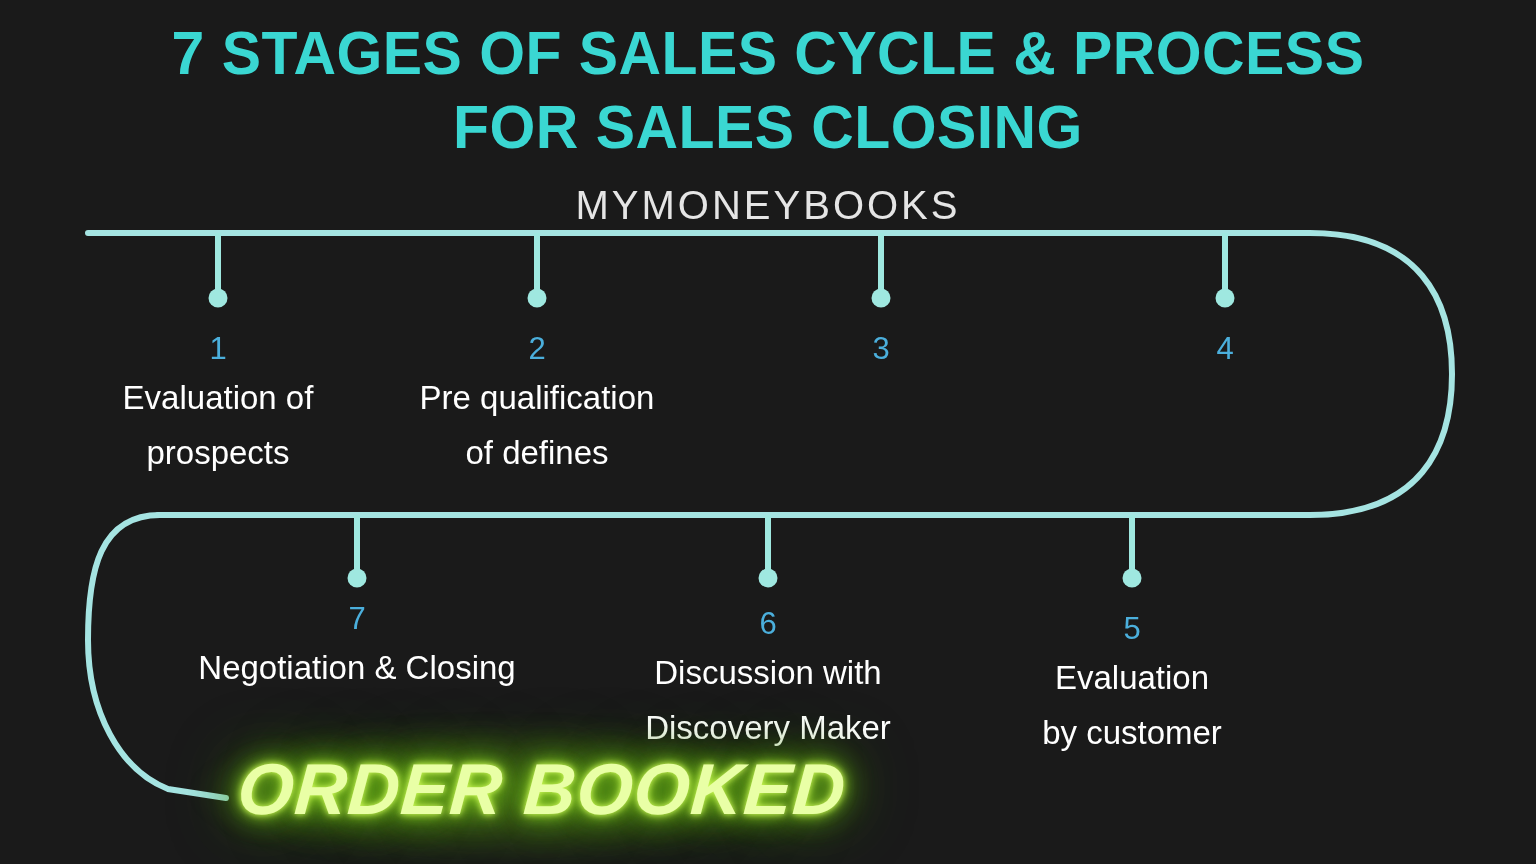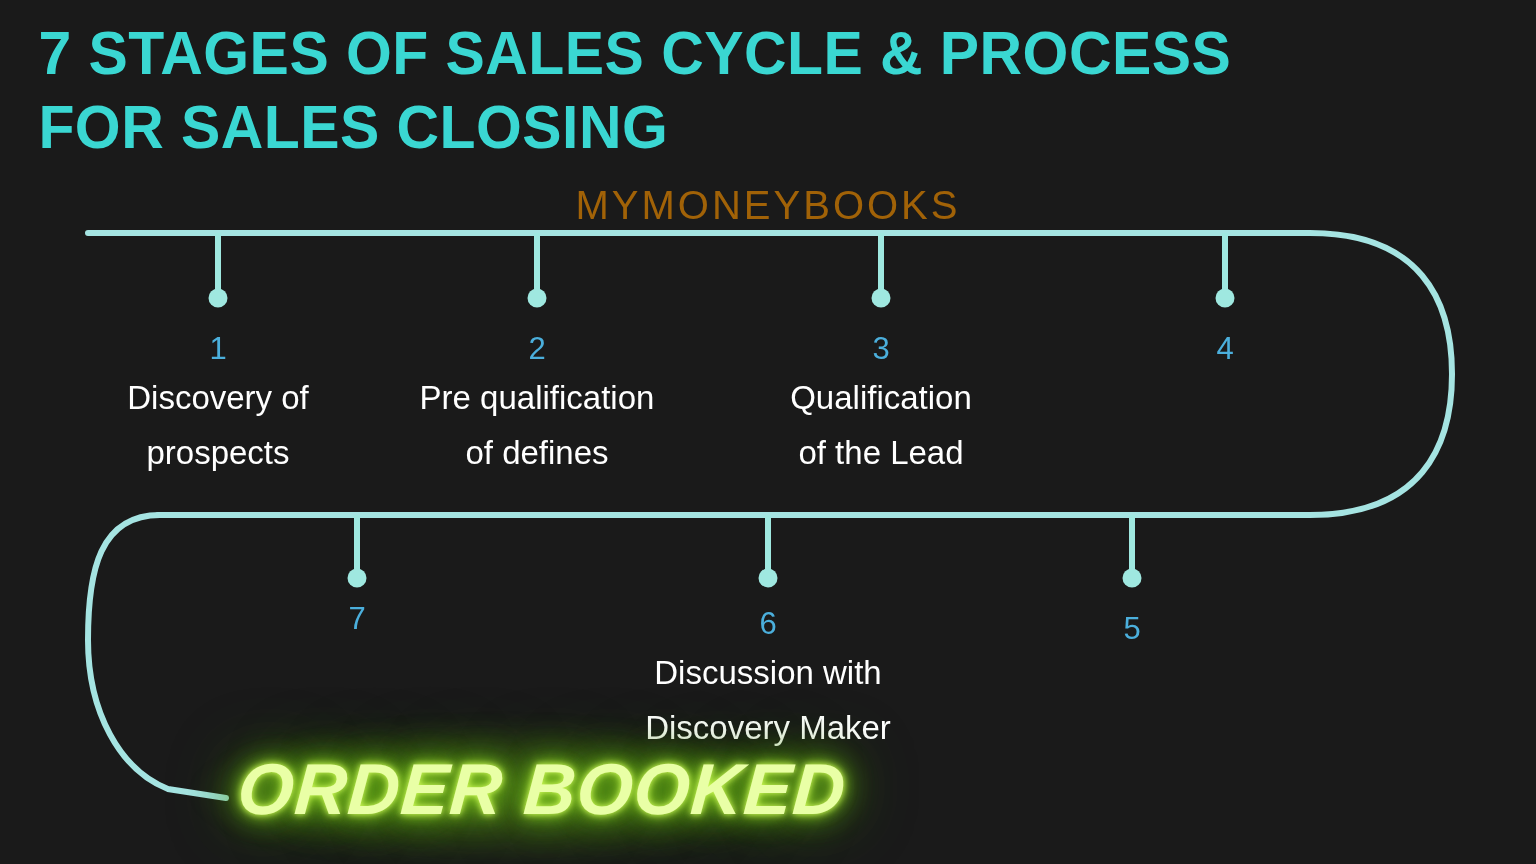--- a/index.html
+++ b/index.html
@@ -16,39 +16,40 @@
     overflow: hidden;
     font-family: "Liberation Sans", "DejaVu Sans", sans-serif;
   }
 
   
   .title-block {
     position: absolute;
     left: 0;
     top: 16px;
     width: 1536px;
+    text-align: center;
   }
   .title-line {
     display: block;
     color: #3ad7d2;
     font-family: "Liberation Sans Narrow", "Liberation Sans", "DejaVu Sans", sans-serif;
     font-weight: 700;
     font-size: 62px;
     line-height: 74px;
     letter-spacing: 0.5px;
     transform: scaleX(0.95);
     white-space: nowrap;
   }
   .subtitle {
     position: absolute;
     left: 0;
     top: 182px;
     width: 1536px;
     text-align: center;
-    color: #a16207;
+    color: #e5e5e5;
     font-family: "Liberation Sans", "DejaVu Sans", sans-serif;
     font-weight: 400;
     font-size: 40px;
     letter-spacing: 3px;
     line-height: 46px;
   }
 
   
   #track {
     position: absolute;
@@ -160,50 +161,51 @@
     <line x1="768" y1="515" x2="768" y2="572" stroke="#9fe8e0" stroke-width="6"></line>
     <line x1="1132" y1="515" x2="1132" y2="572" stroke="#9fe8e0" stroke-width="6"></line>
 
     <circle cx="357" cy="578" r="9.5" fill="#9fe8e0"></circle>
     <circle cx="768" cy="578" r="9.5" fill="#9fe8e0"></circle>
     <circle cx="1132" cy="578" r="9.5" fill="#9fe8e0"></circle>
   </svg>
 
   <div class="stage row-top" style="left:53px; top:332px;">
     <div class="stage-num">1</div>
-    <div class="stage-label">Discovery of
+    <div class="stage-label">Evaluation of
 prospects</div>
   </div>
 
   <div class="stage row-top" style="left:372px; top:332px;">
     <div class="stage-num">2</div>
     <div class="stage-label">Pre qualification
 of defines</div>
   </div>
 
   <div class="stage row-top" style="left:716px; top:332px;">
     <div class="stage-num">3</div>
-    <div class="stage-label">Qualification
-of the Lead</div>
   </div>
 
   <div class="stage row-top" style="left:1060px; top:332px;">
     <div class="stage-num">4</div>
   </div>
 
   <div class="stage row-bottom" style="left:182px; top:602px; width:350px;">
     <div class="stage-num">7</div>
+    <div class="stage-label" style="width:410px; margin-left:-30px;">Negotiation &amp; Closing</div>
   </div>
 
   <div class="stage row-bottom" style="left:598px; top:607px;">
     <div class="stage-num">6</div>
     <div class="stage-label">Discussion with
 Discovery Maker</div>
   </div>
 
   <div class="stage row-bottom" style="left:962px; top:612px;">
     <div class="stage-num">5</div>
+    <div class="stage-label">Evaluation
+by customer</div>
   </div>
 
   <div class="order-glow"></div>
   <div class="order-booked">ORDER BOOKED</div>
 
 </div>
 
 </body></html>

